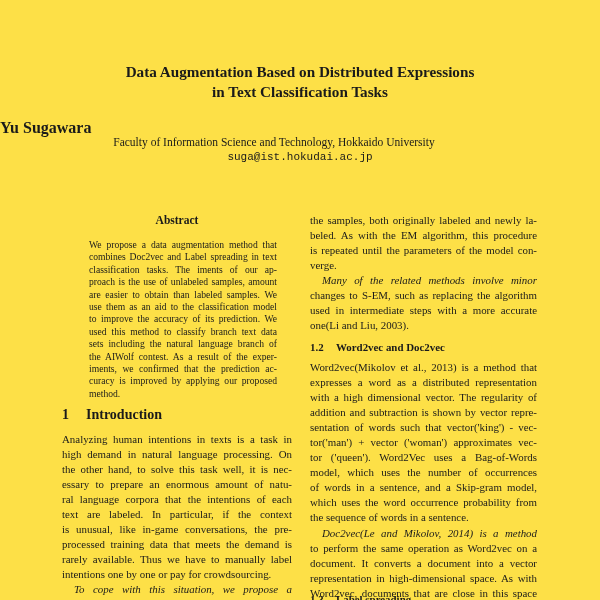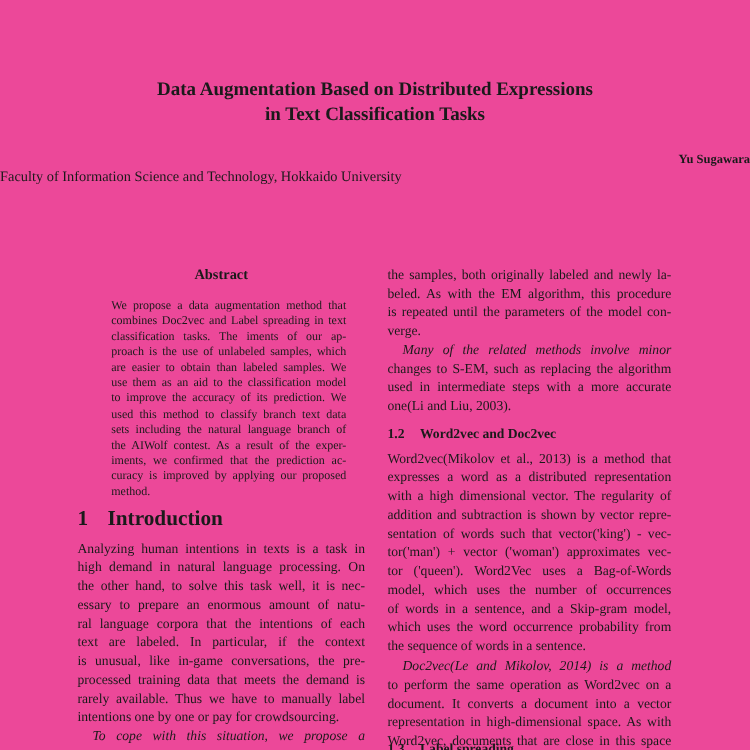--- a/index.html
+++ b/index.html
@@ -1,35 +1,35 @@
 <!DOCTYPE html>
 <html><head>
 <meta charset="utf-8">
 <style>
   html, body { margin: 0; padding: 0; background: #ffffff; }
   body { width: 600px; height: 600px; overflow: hidden; position: relative;
          font-family: "Liberation Serif", "DejaVu Serif", serif; color: #1a1a1a; }
-  .page { position: absolute; left: 0; top: 0; width: 600px; height: 600px; background: #ec4899; }
+  .page { position: absolute; left: 0; top: 0; width: 600px; height: 600px; background: #fde047; }
   .title { position: absolute; left: 0; width: 600px; text-align: center;
            font-weight: bold; font-size: 15.2px; line-height: 20px; }
   .title-1 { top: 62px; }
   .title-2 { top: 82px; }
-  .author { position: absolute; left: 0; width: 600px; top: 121px; text-align: right;
-            font-weight: bold; font-size: 10px; line-height: 14px; }
-  .affil { position: absolute; left: 0; width: 548px; top: 135px; text-align: left;
+  .author { position: absolute; left: 0; width: 600px; top: 121px; text-align: left;
+            font-weight: bold; font-size: 16px; line-height: 14px; }
+  .affil { position: absolute; left: 0; width: 548px; top: 135px; text-align: center;
            font-size: 11.5px; line-height: 14px; }
   .email { position: absolute; left: 0; width: 600px; top: 150px; text-align: center;
            font-family: "Liberation Mono", "DejaVu Sans Mono", monospace; font-size: 11px; line-height: 14px; }
   .abs-title { position: absolute; left: 62px; width: 230px; top: 213px; text-align: center;
                font-weight: bold; font-size: 11.5px; line-height: 14px; }
   .abs-body { position: absolute; left: 89px; width: 188px; top: 239px;
               font-size: 9.6px; line-height: 12.4px; text-align: justify; }
   .abs-line, .line { display: block; white-space: nowrap; text-align: justify; text-align-last: justify; }
   .last { text-align-last: left; }
-  .h1 { position: absolute; left: 62px; top: 408px; font-weight: bold; font-size: 17px; line-height: 14px; }
+  .h1 { position: absolute; left: 62px; top: 408px; font-weight: bold; font-size: 14px; line-height: 14px; }
   .h1 .num { display: inline-block; width: 24px; }
   .intro-body { position: absolute; left: 62px; width: 230px; top: 432px;
                 font-size: 10.9px; line-height: 15.05px; }
   .right-body-1 { position: absolute; left: 310px; width: 227px; top: 213px;
                   font-size: 10.9px; line-height: 15.05px; }
   .h2 { position: absolute; left: 310px; top: 340px; font-weight: bold; font-size: 10.9px; line-height: 14px; }
   .h2 .num { display: inline-block; width: 26px; }
   .right-body-2 { position: absolute; left: 310px; width: 227px; top: 360px;
                   font-size: 10.9px; line-height: 15.05px; }
   .h3 { position: absolute; left: 310px; top: 592px; font-weight: bold; font-size: 10.9px; line-height: 14px; }
@@ -38,27 +38,28 @@
 </style>
 </head>
 <body>
 
 <div class="page">
 
   <div class="title title-1">Data Augmentation Based on Distributed Expressions</div>
   <div class="title title-2">in Text Classification Tasks</div>
   <div class="author">Yu Sugawara</div>
   <div class="affil">Faculty of Information Science and Technology, Hokkaido University</div>
+  <div class="email">suga@ist.hokudai.ac.jp</div>
 
   <div class="abs-title">Abstract</div>
   <div class="abs-body">
     <span class="abs-line">We propose a data augmentation method that</span>
     <span class="abs-line">combines Doc2vec and Label spreading in text</span>
     <span class="abs-line">classification tasks.  The iments of our ap-</span>
-    <span class="abs-line">proach is the use of unlabeled samples, which</span>
+    <span class="abs-line">proach is the use of unlabeled samples, amount</span>
     <span class="abs-line">are easier to obtain than labeled samples.  We</span>
     <span class="abs-line">use them as an aid to the classification model</span>
     <span class="abs-line">to improve the accuracy of its prediction.  We</span>
     <span class="abs-line">used this method to classify branch text data</span>
     <span class="abs-line">sets including the natural language branch of</span>
     <span class="abs-line">the AIWolf contest.  As a result of the exper-</span>
     <span class="abs-line">iments, we confirmed that the prediction ac-</span>
     <span class="abs-line">curacy is improved by applying our proposed</span>
     <span class="abs-line last">method.</span>
   </div>

